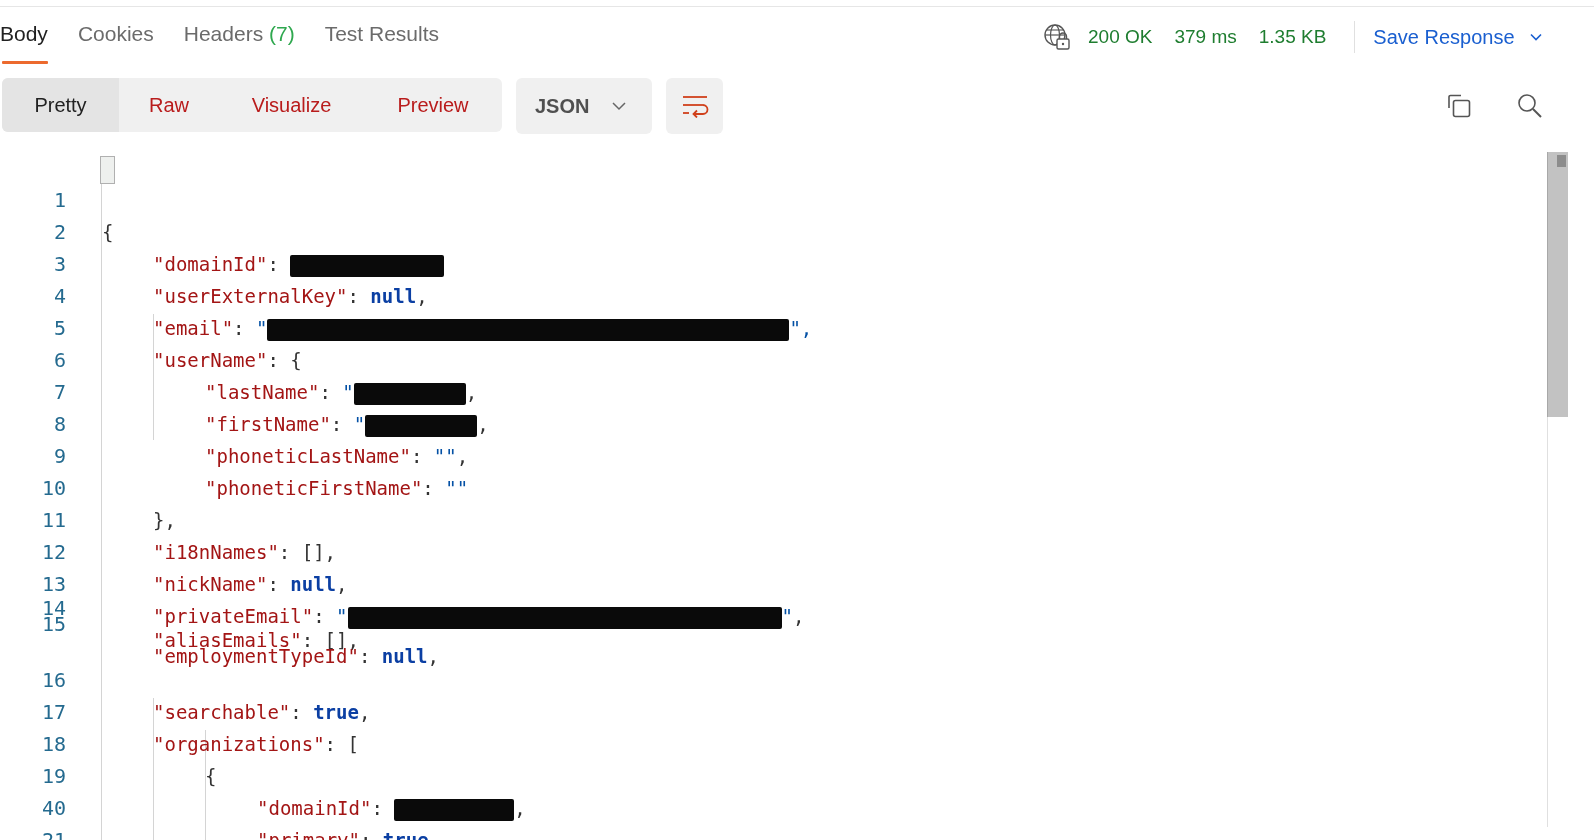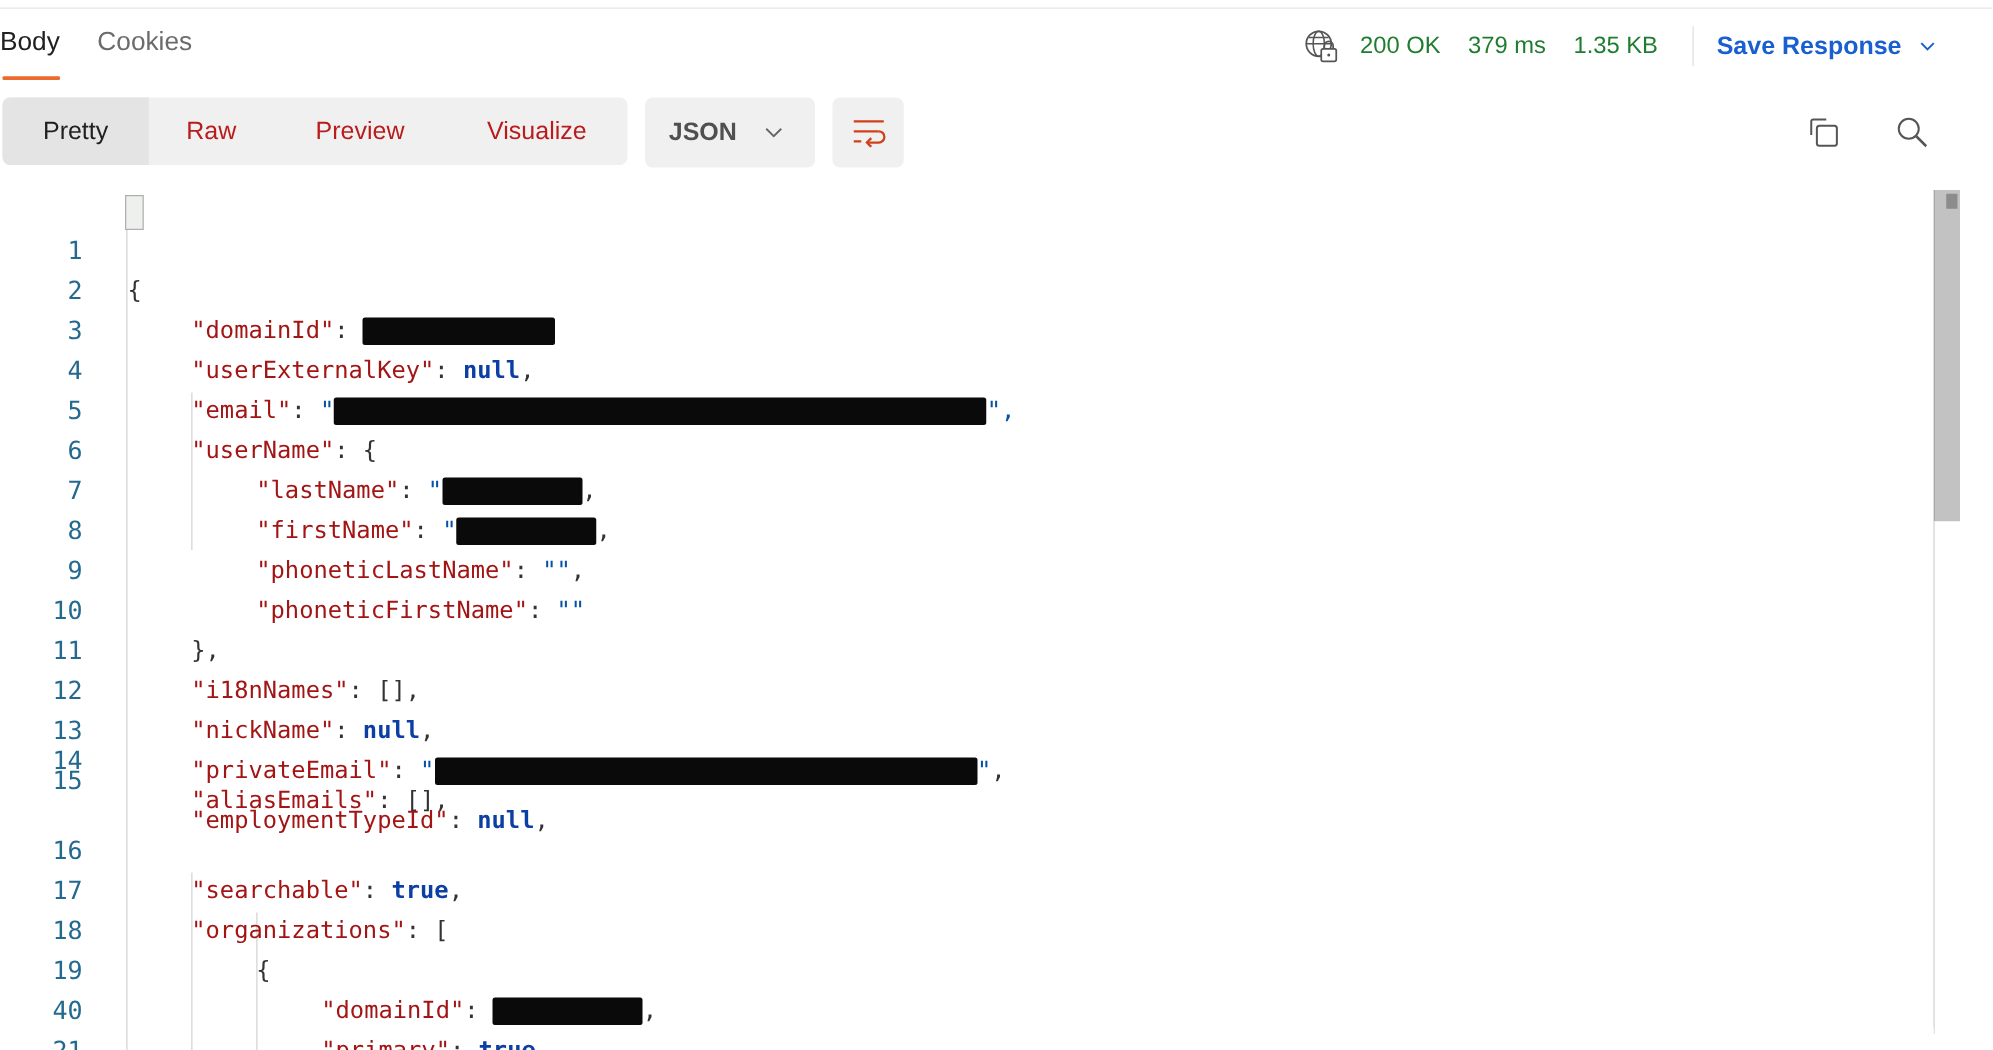--- a/index.html
+++ b/index.html
@@ -11,21 +11,21 @@
   .tab.active { color: #212121; }
   .tab.active::after { content: ""; position: absolute; left: 2px; right: 0; bottom: 0; height: 3px; background: #ec6a2e; border-radius: 1px; }
   .tab .count { color: #2fa84f; }
 
   .status { position: absolute; top: 20px; left: 1042px; height: 34px; display: flex; align-items: center; font-size: 19px; }
   .status .globe { width: 30px; height: 30px; margin-right: 16px; }
   .status .ok { color: #1e7d2f; margin-right: 22px; }
   .status .time { color: #1e7d2f; margin-right: 22px; }
   .status .size { color: #1e7d2f; margin-right: 28px; }
   .status .divider { width: 1px; height: 32px; background: #e0e0e0; margin-right: 18px; }
-  .status .save { color: #1a5fd0; font-weight: bold; font-size: 20px; cursor: pointer; display: flex; align-items: center; }
+  .status .save { color: #1a5fd0; font-weight: normal; font-size: 20px; cursor: pointer; display: flex; align-items: center; }
   .status .save .chev { margin-left: 14px; width: 14px; height: 14px; }
 
   .toolbar { position: absolute; top: 78px; left: 0; width: 1594px; height: 56px; }
   .seg { position: absolute; left: 2px; top: 0; height: 54px; width: 500px; background: #f0f0f0; border-radius: 6px; display: flex; }
   .seg-item { height: 54px; display: flex; align-items: center; justify-content: center; font-size: 20px; color: #b91c1c; cursor: pointer; }
   .seg-item.active { background: #e4e4e4; color: #212121; border-radius: 6px 0 0 6px; }
   .fmt { position: absolute; left: 516px; top: 0; width: 136px; height: 56px; background: #f0f0f0; border-radius: 6px; display: flex; align-items: center; font-size: 20px; font-weight: bold; color: #505050; cursor: pointer; }
   .fmt span { margin-left: 19px; }
   .fmt svg { margin-left: 22px; }
   .wrap-btn { position: absolute; left: 666px; top: 0; width: 57px; height: 56px; background: #f0f0f0; border-radius: 6px; display: flex; align-items: center; justify-content: center; cursor: pointer; }
@@ -48,20 +48,22 @@
   .scroll-lower { position: absolute; left: 1547px; top: 417px; width: 20px; height: 410px; background: #ffffff; border-left: 1px solid #e0e0e0; }
 </style>
 </head>
 <body>
 
 <div class="topline"></div>
 
 <div class="tabs">
   <div class="tab active"><span>Body</span></div>
   <div class="tab"><span>Cookies</span></div>
+  <div class="tab"><span>Headers</span> <span class="count">(7)</span></div>
+  <div class="tab"><span>Test Results</span></div>
 </div>
 
 <div class="status">
   <svg class="globe" viewBox="0 0 30 30">
     <circle cx="13" cy="13" r="10" fill="none" stroke="#555" stroke-width="1.4"></circle>
     <ellipse cx="13" cy="13" rx="4.5" ry="10" fill="none" stroke="#555" stroke-width="1.2"></ellipse>
     <line x1="3" y1="13" x2="23" y2="13" stroke="#555" stroke-width="1.2"></line>
     <line x1="5" y1="8" x2="21" y2="8" stroke="#555" stroke-width="1.1"></line>
     <rect x="15" y="17" width="12" height="10" rx="1.5" fill="#fff" stroke="#555" stroke-width="1.4"></rect>
     <path d="M17.5 17 v-2.5 a3.5 3.5 0 0 1 7 0 V17" fill="none" stroke="#555" stroke-width="1.4"></path>
@@ -80,25 +82,25 @@
 </div>
 
 <div class="toolbar">
   <div class="seg">
     <div class="seg-item active" style="width:117px">
         <span>Pretty</span>
       </div>
     <div class="seg-item" style="width:100px">
         <span>Raw</span>
       </div>
+    <div class="seg-item" style="width:145px">
+        <span>Visualize</span>
+      </div>
     <div class="seg-item" style="width:138px">
         <span>Preview</span>
-      </div>
-    <div class="seg-item" style="width:145px">
-        <span>Visualize</span>
       </div>
   </div>
   <div class="fmt">
     <span>JSON</span>
     <svg width="16" height="16" viewBox="0 0 16 16">
         <path d="M2 5 L8 11 L14 5" fill="none" stroke="#666" stroke-width="1.5"></path>
       </svg>
   </div>
   <div class="wrap-btn">
     <svg width="28" height="24" viewBox="0 0 28 24">

